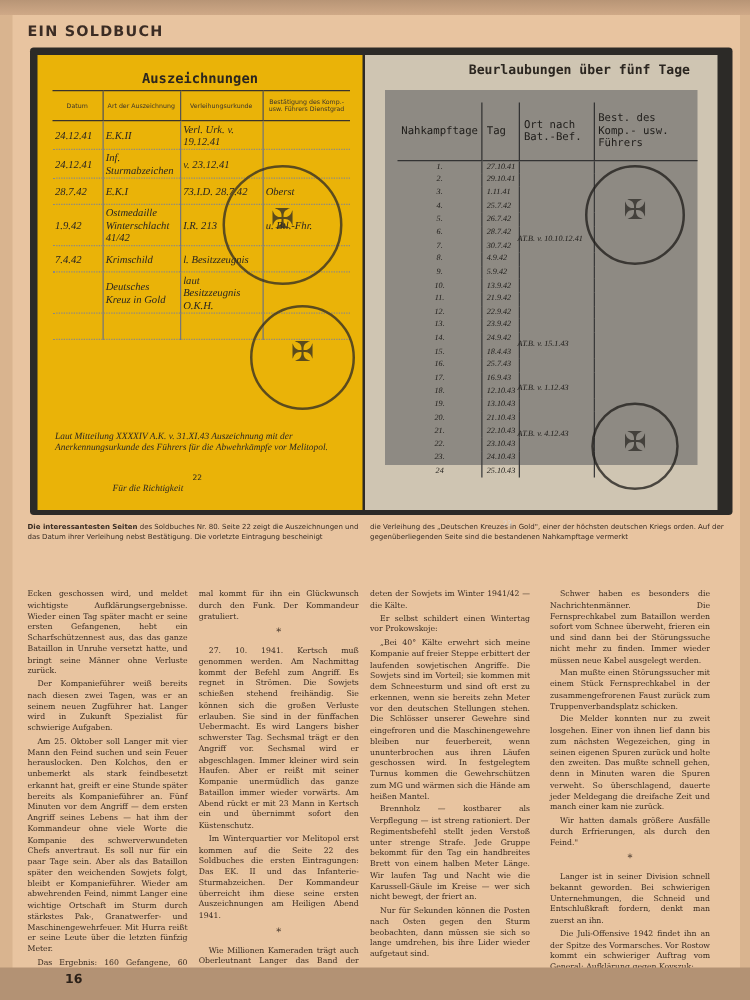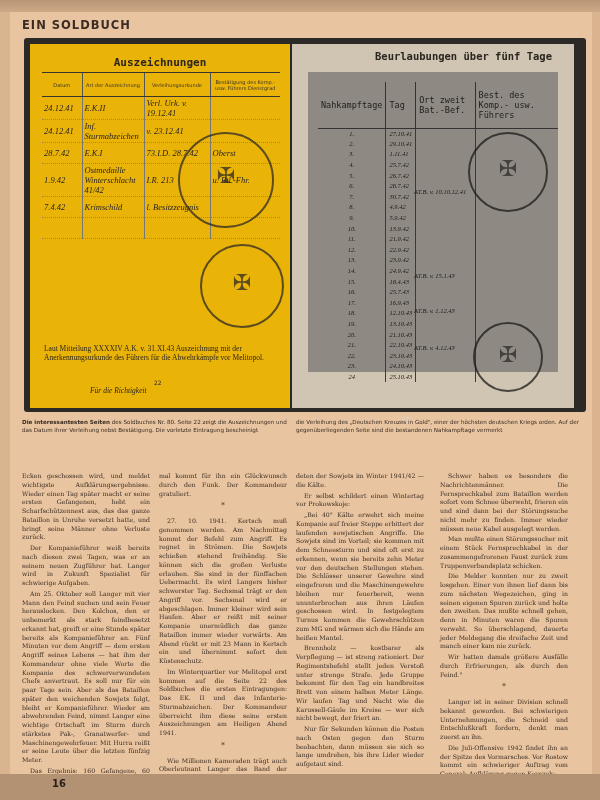--- a/index.html
+++ b/index.html
@@ -56,21 +56,21 @@
   }
   table.awards th:first-child { border-left: none; }
   table.awards td {
     font-family: "Liberation Serif", serif; font-style: italic; font-size: 8.5px;
     color: #2a2622; border-left: 1px solid #777; border-bottom: 1px dotted #888;
     padding: 1px 2px; height: 21px; vertical-align: middle;
   }
   table.awards td:first-child { border-left: none; }
   .note {
     position: absolute; left: 14px; top: 300px; width: 236px;
-    font-family: "Liberation Serif", serif; font-size: 7.5px; line-height: 9px; color: #2b2620;
+    font-family: "Liberation Serif", serif; font-style: italic; font-size: 7.5px; line-height: 9px; color: #2b2620;
   }
   .note-sign { position: absolute; left: 60px; top: 342px; font-family: "Liberation Serif", serif; font-style: italic; font-size: 7.5px; color:#2b2620;}
   .page-num-22 { position: absolute; left: 124px; top: 335px; font-family: "DejaVu Sans", sans-serif; font-size: 6px; color:#2b2620; }
   .page-num-23 { position: absolute; left: 110px; top: 372px; font-family: "DejaVu Sans", sans-serif; font-size: 6px; color:#ddd; }
   .stamp {
     position: absolute; border: 2px solid #2c2925; border-radius: 50%;
     opacity: 0.75;
   }
   .stamp .eagle { position:absolute; left: 50%; top: 45%; transform: translate(-50%,-50%); font-size: 22px; color:#2c2925; }
   table.combat { position: absolute; left: 10px; top: 10px; border-collapse: collapse; }
@@ -151,20 +151,26 @@
             <td>u. Btl.-Fhr.</td>
           </tr>
           <tr>
             <td>7.4.42</td>
             <td>Krimschild</td>
             <td>l. Besitzzeugnis</td>
             <td></td>
           </tr>
           <tr>
             <td></td>
+            <td>Deutsches Kreuz in Gold</td>
+            <td>laut Besitzzeugnis O.K.H.</td>
+            <td></td>
+          </tr>
+          <tr>
+            <td></td>
             <td></td>
             <td></td>
             <td></td>
           </tr>
         </tbody>
     </table>
     <div class="note">Laut Mitteilung XXXXIV A.K. v. 31.XI.43 Auszeichnung mit der Anerkennungsurkunde des Führers für die Abwehrkämpfe vor Melitopol.</div>
     <div class="page-num-22">22</div>
     <div class="note-sign">Für die Richtigkeit</div>
     <div class="stamp" style="left:148px;top:88px;width:96px;height:96px;">
@@ -176,21 +182,21 @@
   </div>
 
   <div class="right-page">
     <div class="rp-title">Beurlaubungen über fünf Tage</div>
     <div class="rp-inner">
       <table class="combat">
         <thead>
           <tr>
             <th>Nahkampftage</th>
             <th>Tag</th>
-            <th>Ort zweit Bat.-Bef.</th>
+            <th>Ort nach Bat.-Bef.</th>
             <th>Best. des Komp.- usw. Führers</th>
           </tr>
         </thead>
         <tbody id="combat-body">
             <tr>
               <td>1.</td>
               <td>27.10.41</td>
               <td class="ort"></td>
               <td class="best"></td>
             </tr>

